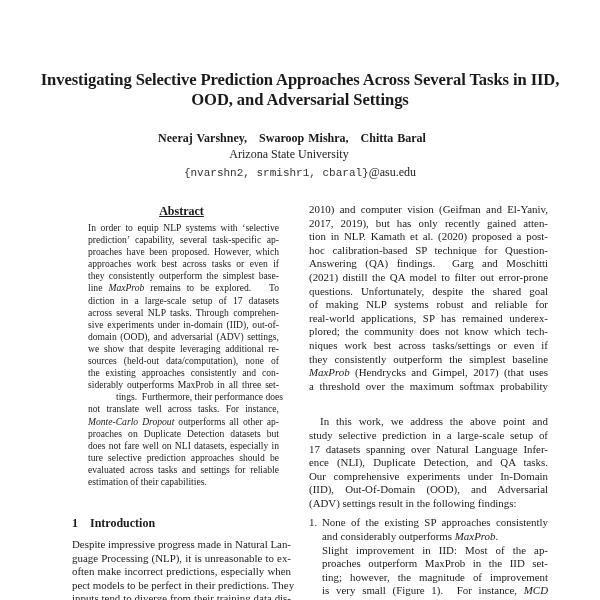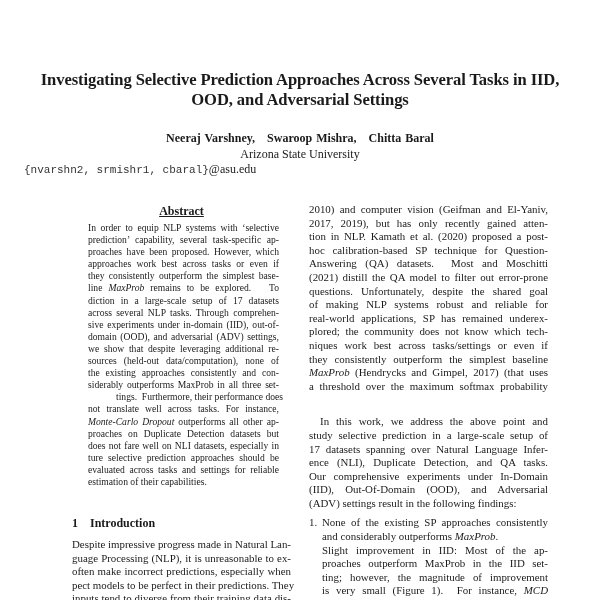--- a/index.html
+++ b/index.html
@@ -22,44 +22,45 @@
     width: 520px;
     text-align: center;
     font-weight: bold;
     font-size: 16.6px;
     line-height: 20px;
     letter-spacing: -0.1px;
   }
   .authors {
     position: absolute;
     top: 130px;
-    left: 40px;
+    left: 32px;
     width: 520px;
     text-align: center;
     font-weight: bold;
     font-size: 12px;
     line-height: 16px;
     word-spacing: 1px;
   }
   .affil {
     position: absolute;
     top: 146px;
+    left: 29px;
+    width: 520px;
+    text-align: center;
+    font-size: 12px;
+    line-height: 16px;
+  }
+  .email {
+    position: absolute;
+    top: 162px;
     left: 40px;
     width: 520px;
     text-align: center;
     font-size: 12px;
-    line-height: 16px;
-  }
-  .email {
-    position: absolute;
-    top: 162px;
-    left: 24px;
-    width: 520px;
-    font-size: 12px;
-    line-height: 14px;
+    line-height: 20px;
   }
   .email .mono {
     font-family: "Liberation Mono", "DejaVu Sans Mono", monospace;
     font-size: 11px;
     color: #333;
   }
   .abstract-heading {
     position: absolute;
     top: 204px;
     left: 72px;
@@ -178,21 +179,21 @@
   <span class="line">pect models to be perfect in their predictions. They</span>
   <span class="line">inputs tend to diverge from their training data dis-</span>
 </div>
 
 <div class="right-col">
   <div>
     <span class="line">2010) and computer vision (Geifman and El-Yaniv,</span>
     <span class="line">2017, 2019), but has only recently gained atten-</span>
     <span class="line">tion in NLP. Kamath et al. (2020) proposed a post-</span>
     <span class="line">hoc calibration-based SP technique for Question-</span>
-    <span class="line" style="white-space:pre;">Answering (QA) datasets.  Most and Moschitti</span>
+    <span class="line" style="white-space:pre;">Answering (QA) findings.  Garg and Moschitti</span>
     <span class="line">(2021) distill the QA model to filter out error-prone</span>
     <span class="line">questions. Unfortunately, despite the shared goal</span>
     <span class="line">of making NLP systems robust and reliable for</span>
     <span class="line">real-world applications, SP has remained underex-</span>
     <span class="line">plored; the community does not know which tech-</span>
     <span class="line">niques work best across tasks/settings or even if</span>
     <span class="line">they consistently outperform the simplest baseline</span>
     <span class="line"><span class="it">MaxProb</span><span> (Hendrycks and Gimpel, 2017) (that uses</span></span>
     <span class="line">a threshold over the maximum softmax probability</span>
   </div>

